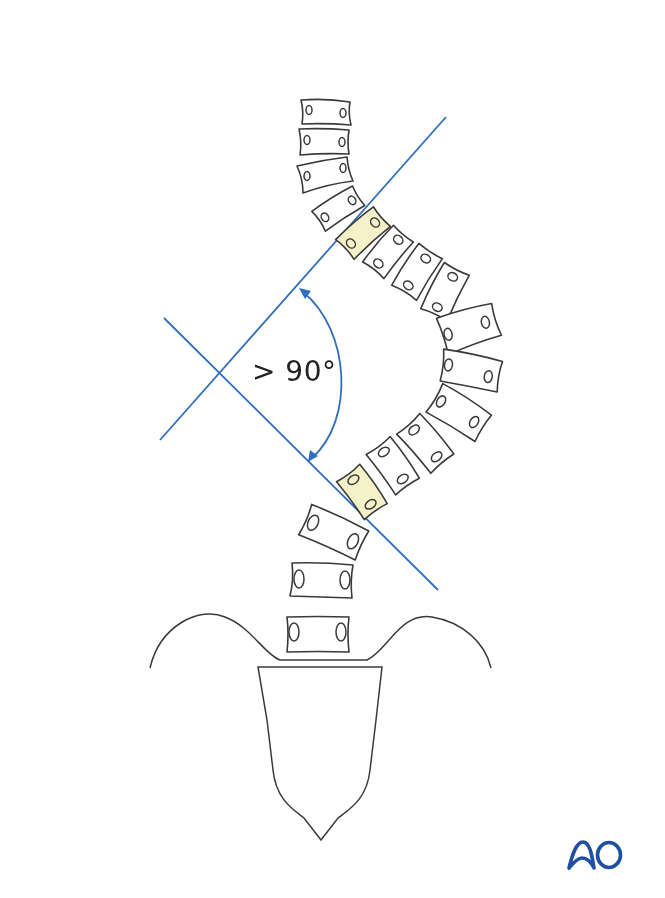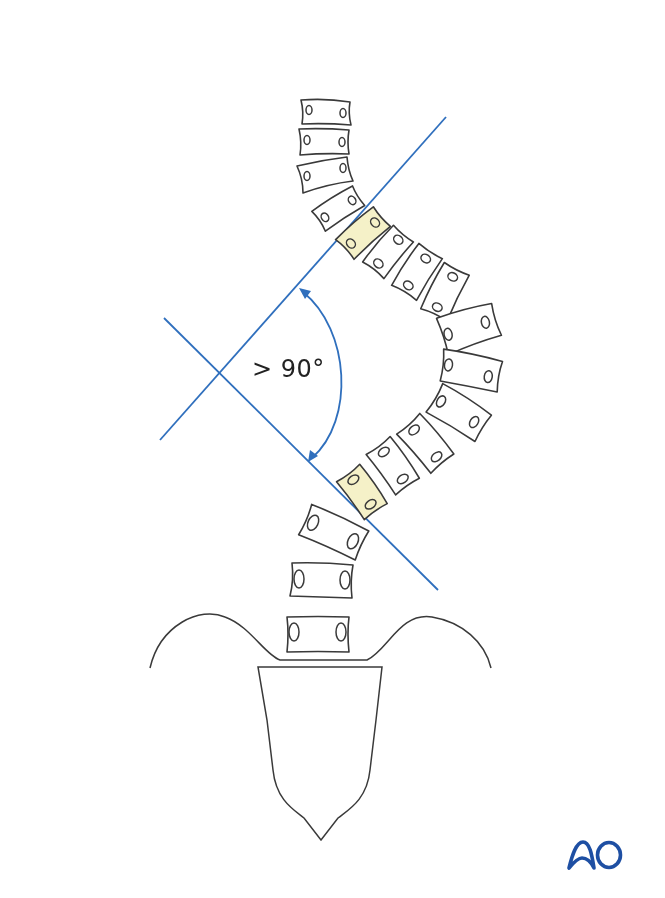--- a/index.html
+++ b/index.html
@@ -3,21 +3,21 @@
 <meta charset="utf-8">
 <style>
   html, body { margin:0; padding:0; background:#ffffff; }
   body { width:665px; height:898px; overflow:hidden; position:relative; font-family:"DejaVu Sans", sans-serif; }
   #stage { position:absolute; left:0; top:0; width:665px; height:898px; }
   .bone { fill:#ffffff; stroke:#3a3a3a; stroke-width:1.6; stroke-linejoin:round; }
   .bone.hl { fill:#f5f1c8; }
   .hole { fill:none; stroke:#3a3a3a; stroke-width:1.5; }
   .pelvis { fill:none; stroke:#3a3a3a; stroke-width:1.5; }
   .cobb { stroke:#2f6fbd; stroke-width:1.8; fill:none; }
-  .angle-label { position:absolute; left:252px; top:355px; font-size:24px; color:#222; letter-spacing:0.5px; }
+  .angle-label { position:absolute; left:252px; top:355px; font-size:28px; color:#222; letter-spacing:0.5px; }
   .logo { position:absolute; left:566px; top:836px; width:58px; height:36px; }
 </style>
 </head>
 <body>
 
 <div id="stage">
 <svg width="665" height="898" viewBox="0 0 665 898">
 
   <line class="cobb" x1="160" y1="440" x2="446" y2="117"></line>
   <line class="cobb" x1="164" y1="318" x2="438" y2="590"></line>

